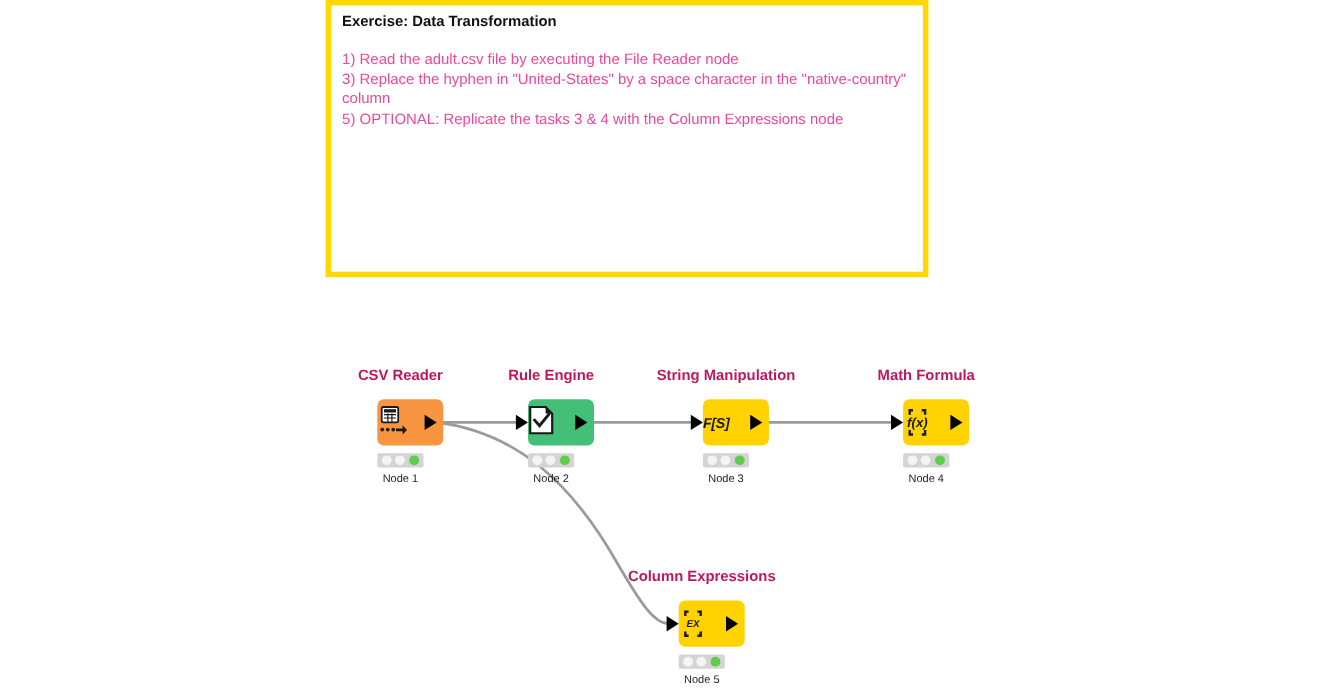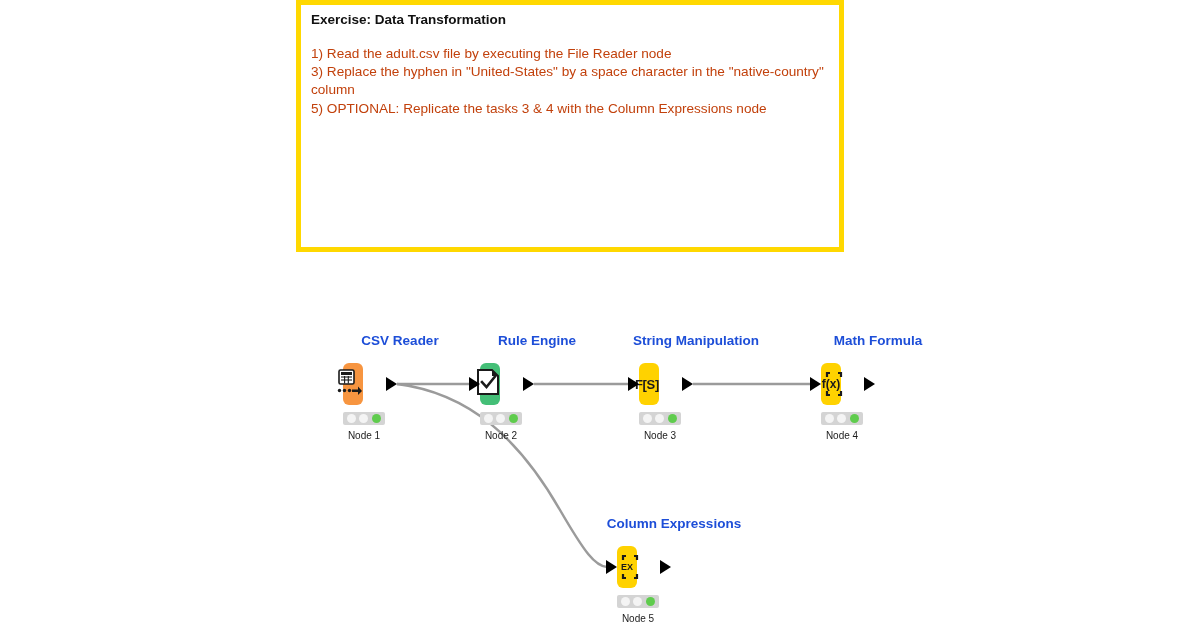--- a/index.html
+++ b/index.html
@@ -31,21 +31,21 @@
   #annotation .anno-title {
     font-size: 13.5px;
     font-weight: bold;
     line-height: 18px;
     color: #111111;
     margin: 0 0 16px 0;
   }
   #annotation .anno-line {
     font-size: 13.6px;
     line-height: 18.2px;
-    color: #c2410c;
+    color: #ec4899;
     margin: 0;
   }
 
   
   #canvas {
     position: absolute;
     left: 0;
     top: 0;
     width: 1200px;
     height: 630px;
@@ -59,34 +59,34 @@
     height: 0;
   }
   .node-title {
     position: absolute;
     left: 50%;
     transform: translateX(-50%);
     top: -30px;
     white-space: nowrap;
     font-size: 13.5px;
     font-weight: bold;
-    color: #1d4ed8;
+    color: #be185d;
     text-align: left;
-    margin-left: 36px;
   }
   .node-box {
     position: absolute;
     left: -21px;
     top: 0px;
-    width: 20px;
+    width: 60px;
     height: 42px;
     border-radius: 6px;
     display: flex;
     align-items: center;
-    justify-content: flex-end;
+    justify-content: flex-start;
+    font-style: italic;
   }
   .node-box.orange { background: #f79540; }
   .node-box.green  { background: #44bf77; }
   .node-box.yellow { background: #ffd200; }
 
   .port {
     position: absolute;
     top: 14px;
     width: 0;
     height: 0;

